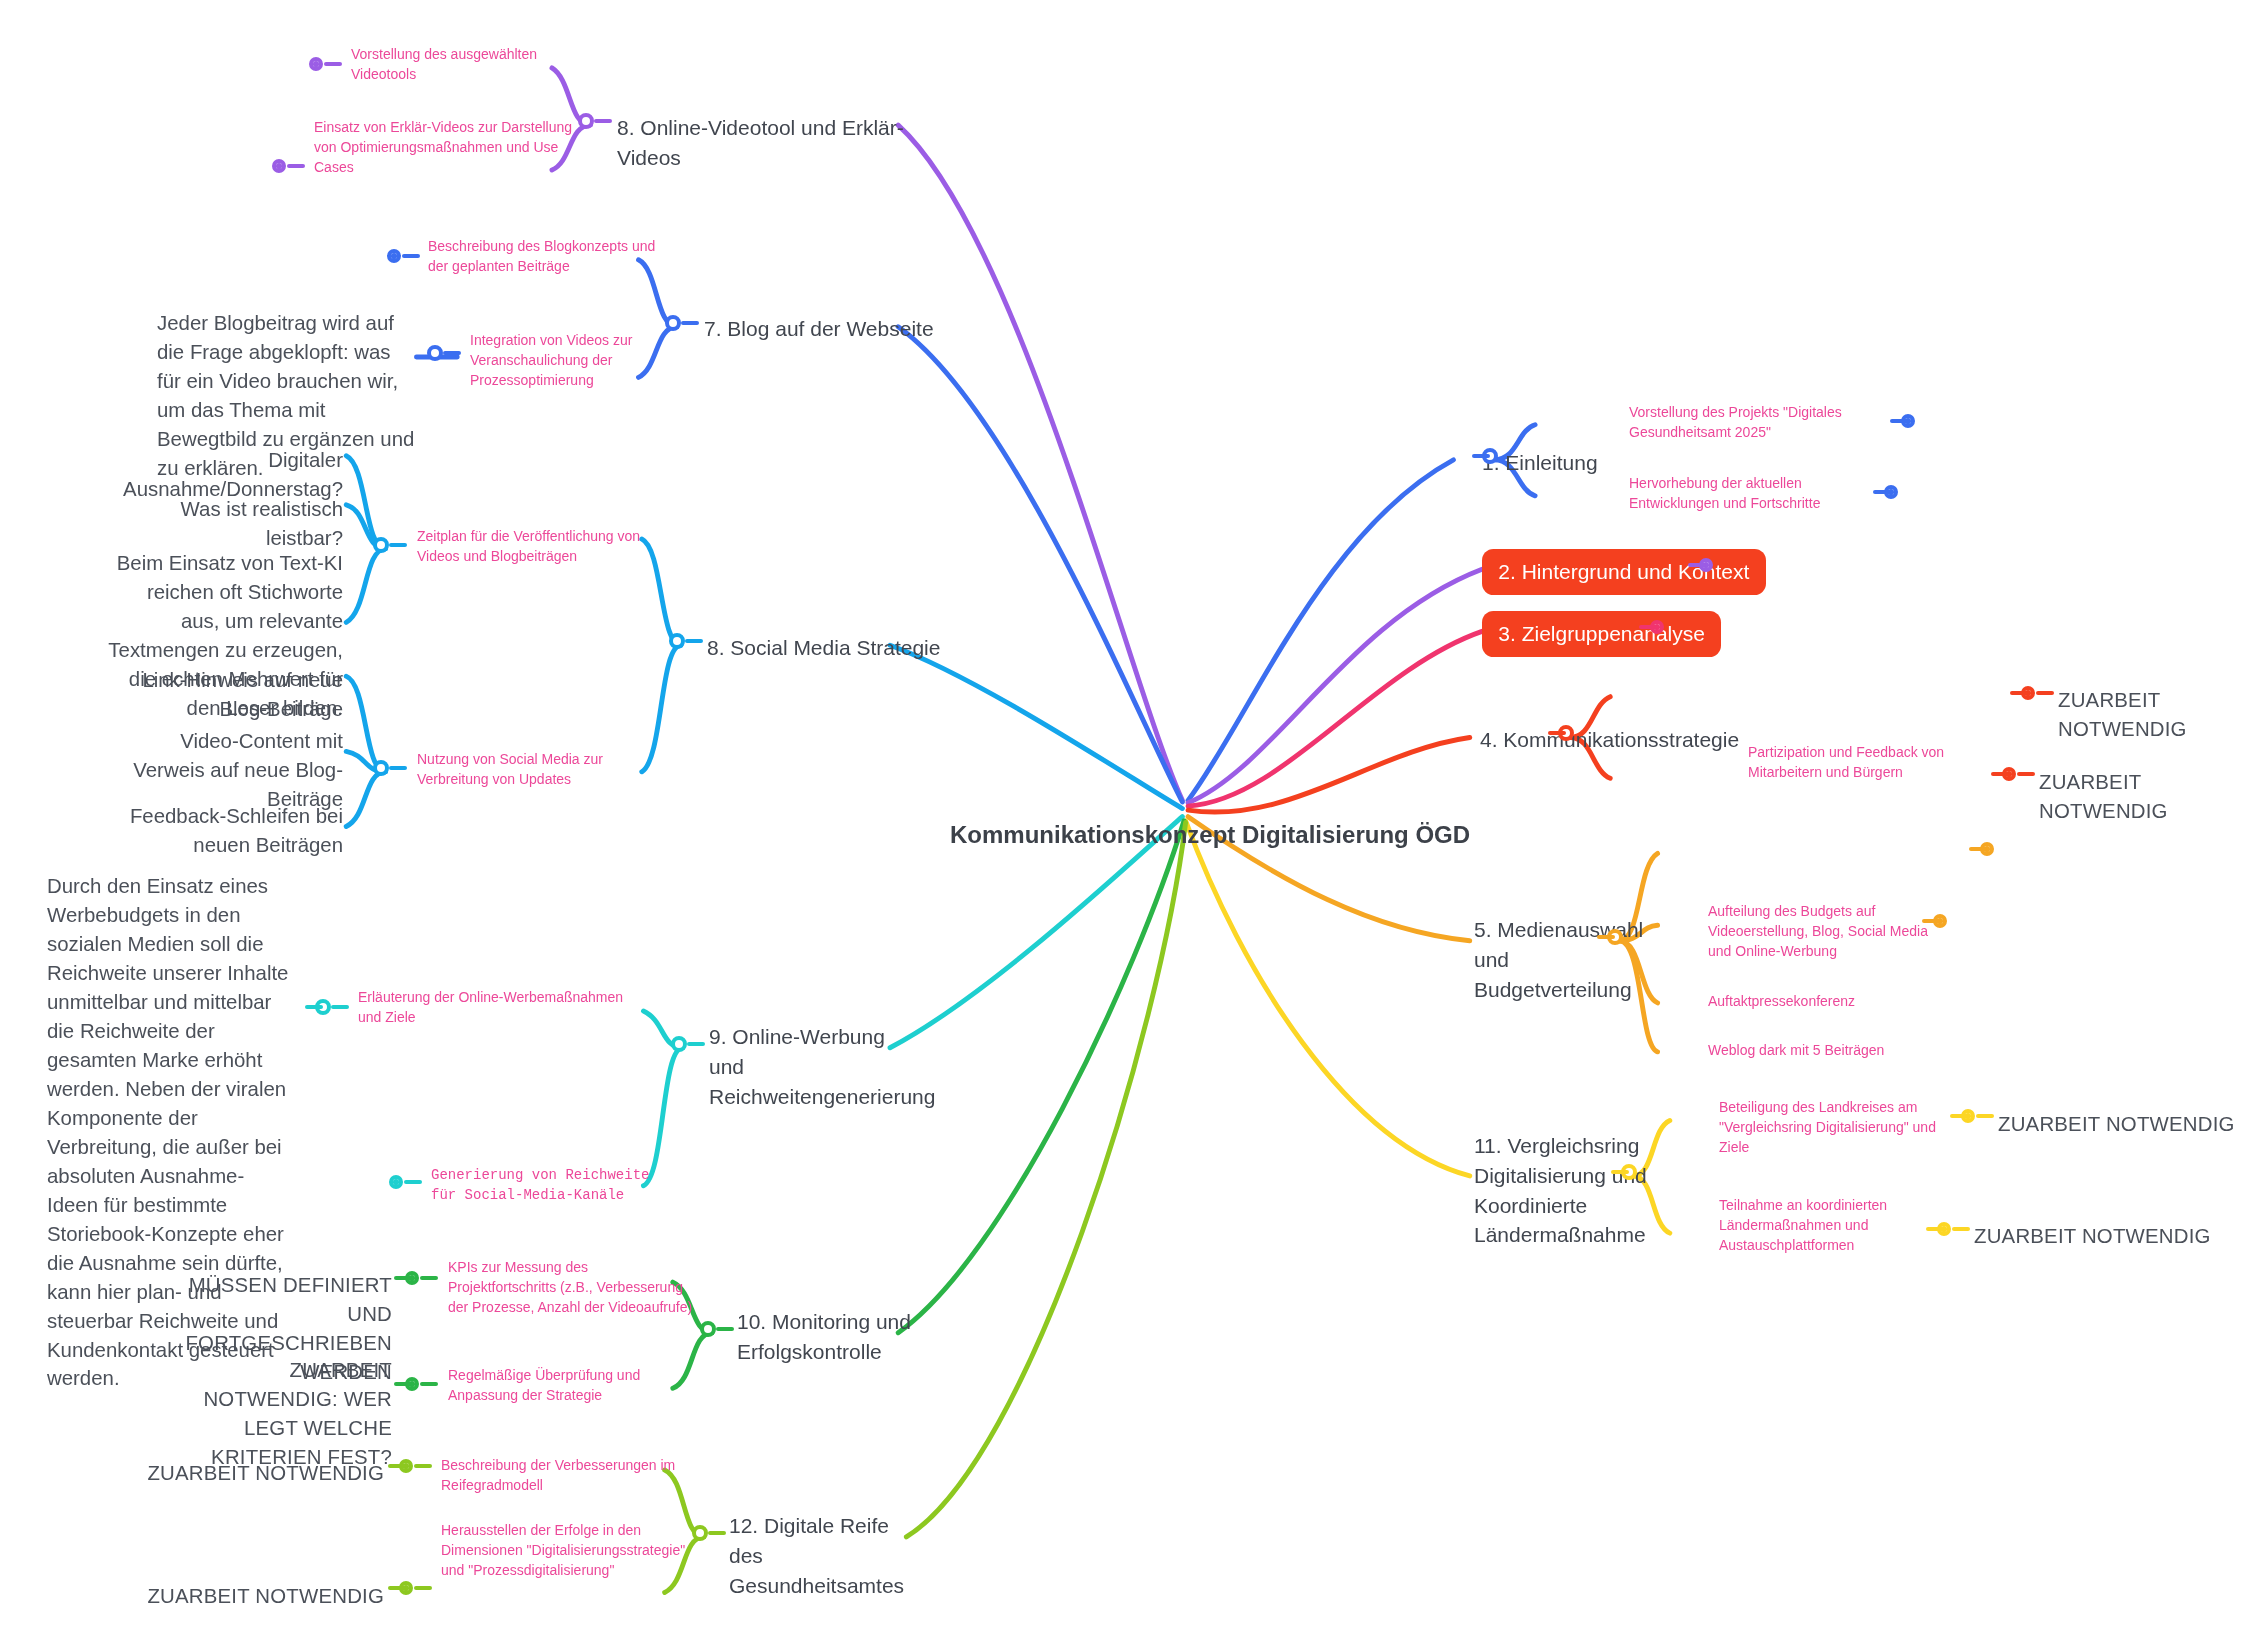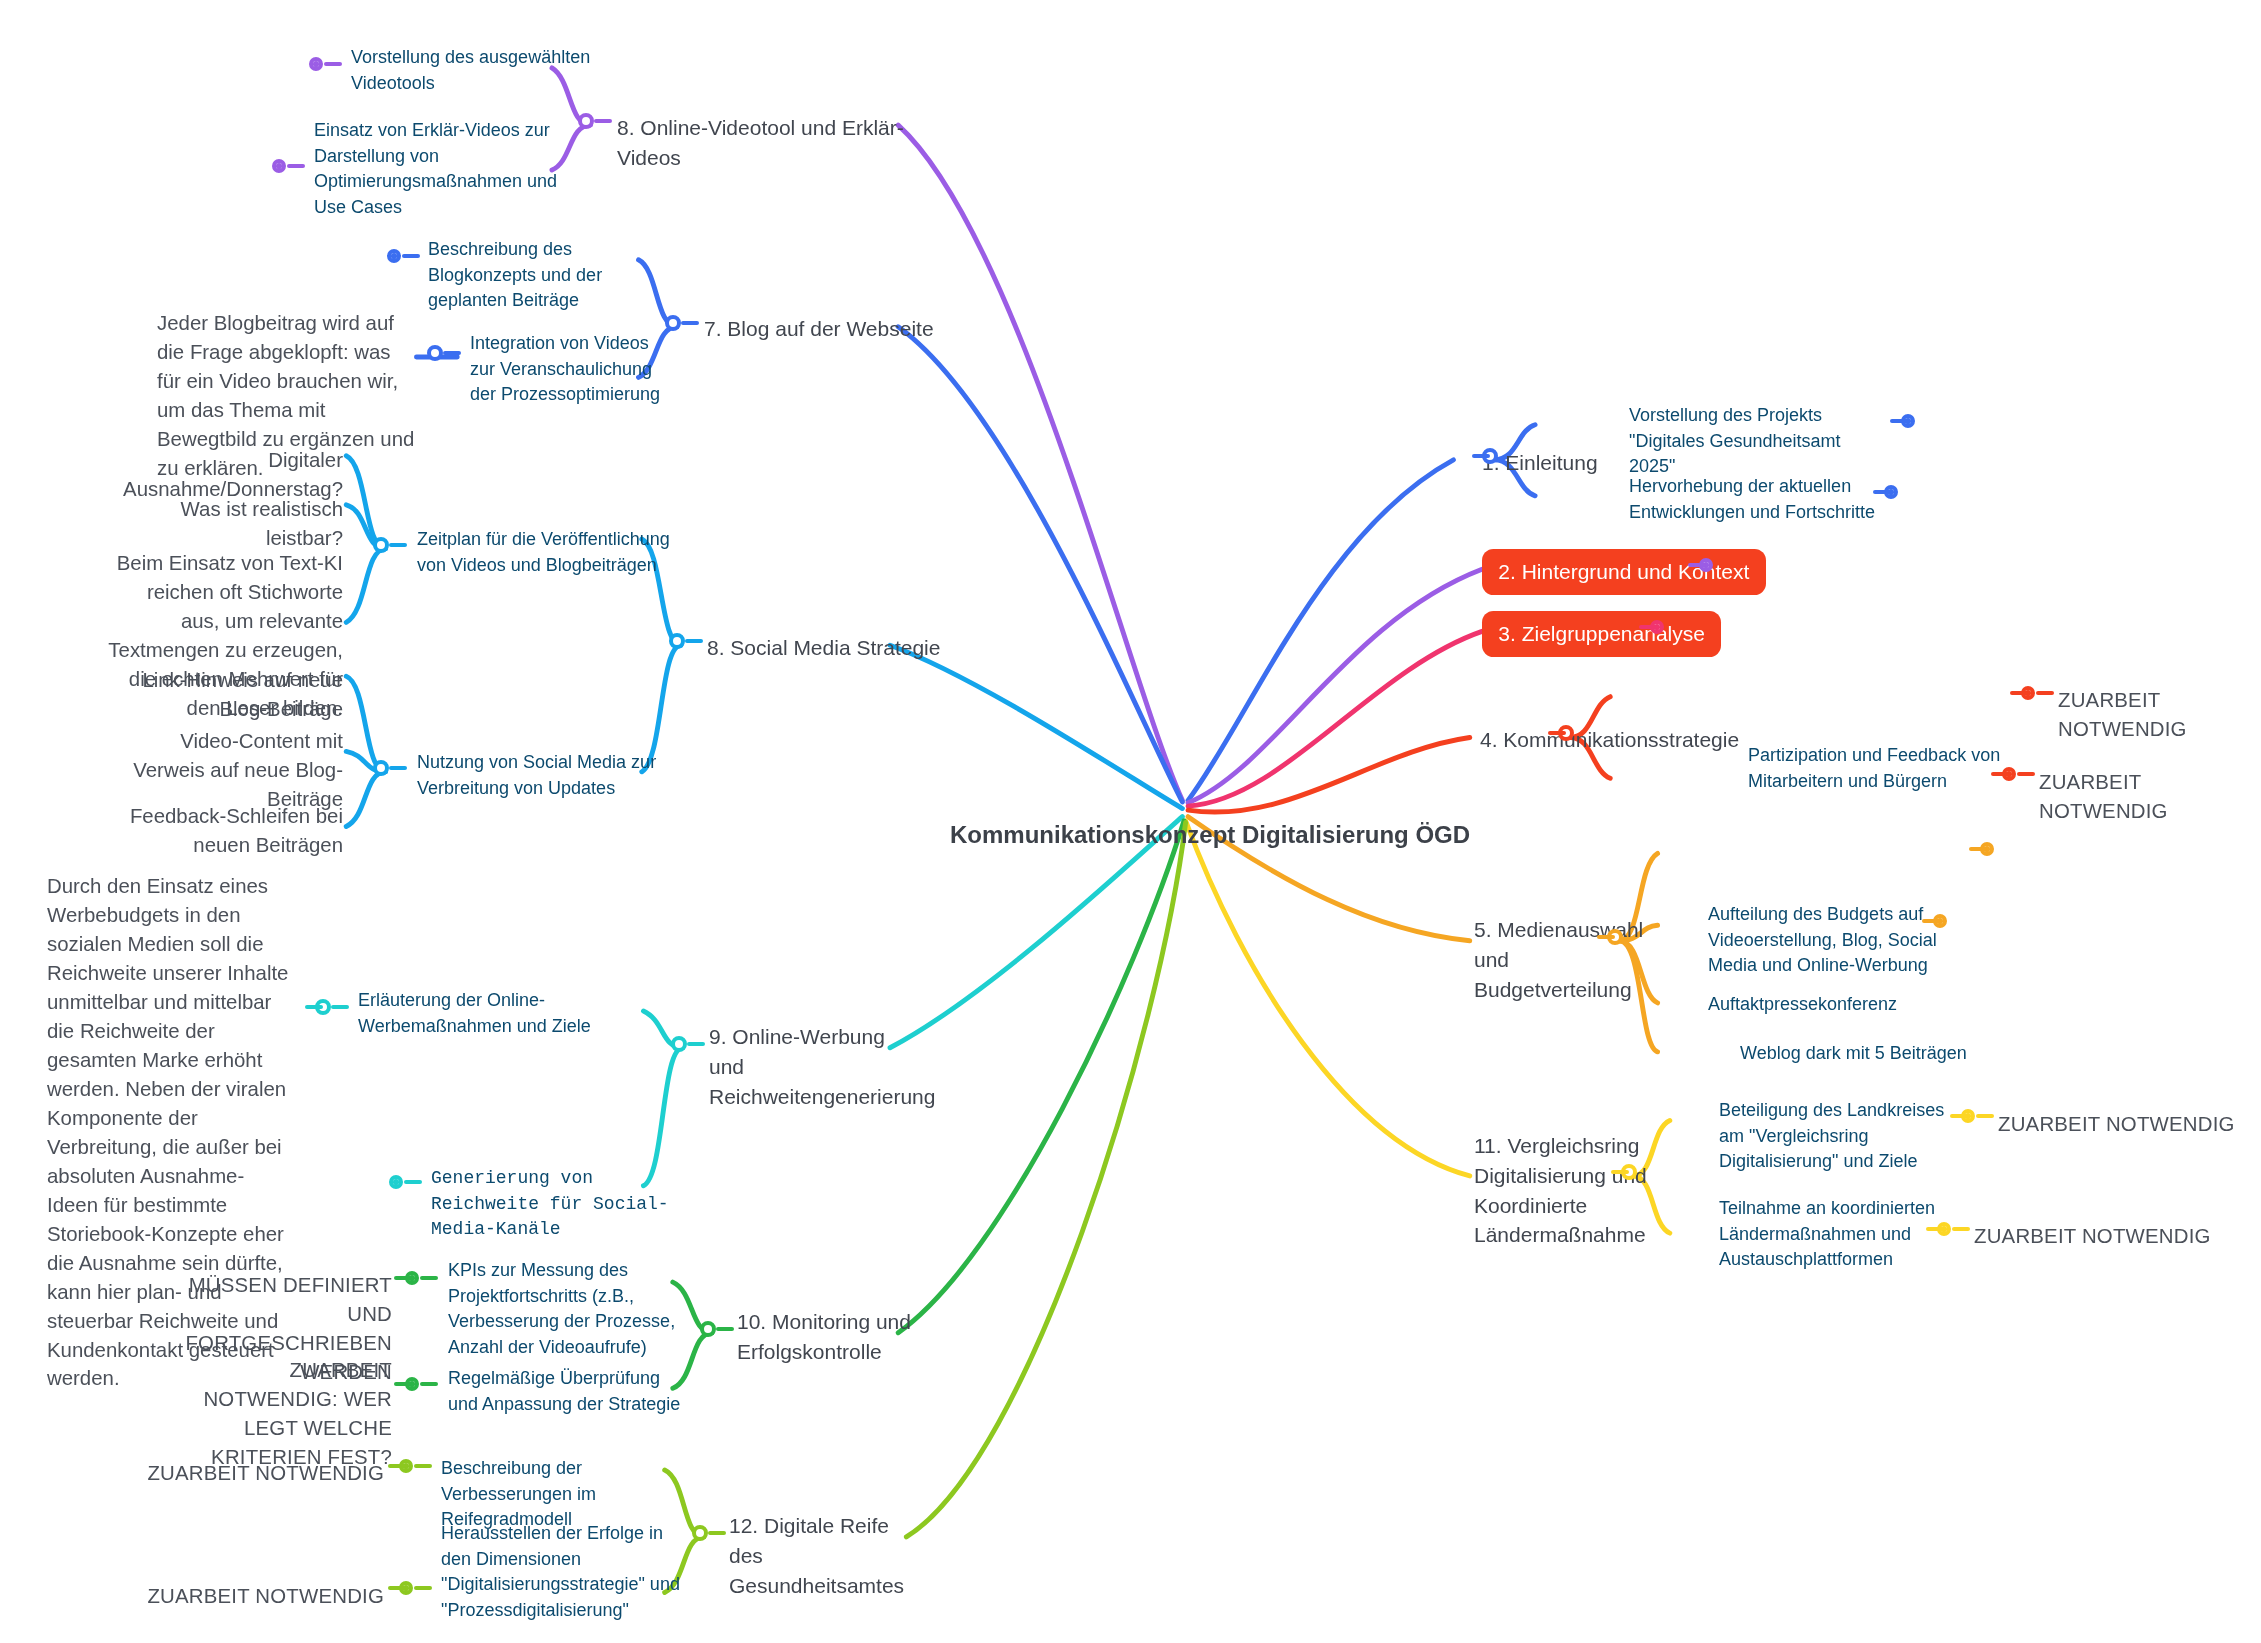--- a/index.html
+++ b/index.html
@@ -22,21 +22,21 @@
     position:absolute;
     font-size:20.4px;
     line-height:1.42;
     color:#4b5059;
     white-space:pre-line;
   }
   .node.r{ text-align:right; }
   .node.l{ text-align:left; }
 
   .branch{ font-size:21px; color:#41464f; }
-  .leaf  { font-size:18px; color:#0c4a6e; }
+  .leaf  { font-size:14px; color:#ec4899; }
   .sub   { font-size:20.4px; color:#4b5059; }
   .caps  { font-size:20.4px; color:#4b5059; letter-spacing:0.2px; }
 
   
   .root{
     position:absolute;
     font-size:24px;
     font-weight:bold;
     color:#3c4149;
     white-space:nowrap;
@@ -232,21 +232,21 @@
 
   <div class="node l leaf" style="left:1708px;top:902px;width:237px;">Aufteilung des Budgets auf Videoerstellung, Blog, Social Media und Online-Werbung</div>
   <div class="marker" style="left:1944px;top:925px;color:#f5a623;">
     <span class="ring small"></span>
       <span class="core"></span>
       <span class="stubL"></span>
   </div>
 
   <div class="node l leaf" style="left:1708px;top:992px;width:269px;">Auftaktpressekonferenz</div>
 
-  <div class="node l leaf" style="left:1708px;top:1041px;width:269px;margin-left:32px;">Weblog dark mit 5 Beiträgen</div>
+  <div class="node l leaf" style="left:1708px;top:1041px;width:269px;">Weblog dark mit 5 Beiträgen</div>
 
   <div class="node l branch" style="left:1474px;top:1131px;width:220px;">11. Vergleichsring Digitalisierung und Koordinierte Ländermaßnahme</div>
   <div class="marker hollow" style="left:1633px;top:1176px;color:#fcd625;">
     <span class="ring"></span>
       <span class="stubL"></span>
   </div>
 
   <div class="node l leaf" style="left:1719px;top:1098px;width:245px;">Beteiligung des Landkreises am "Vergleichsring Digitalisierung" und Ziele</div>
   <div class="marker" style="left:1972px;top:1120px;color:#fcd625;">
     <span class="ring small"></span>

